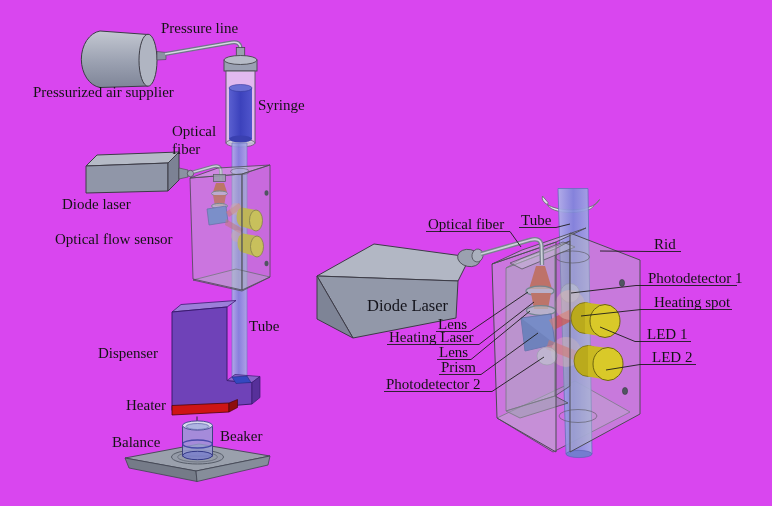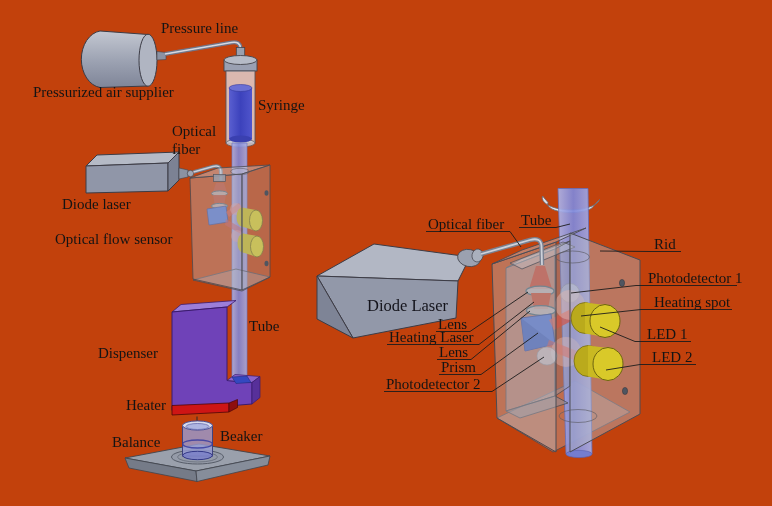--- a/index.html
+++ b/index.html
@@ -1,16 +1,16 @@
 <!DOCTYPE html>
 <html><head>
 <meta charset="utf-8">
 <style>
   html,body { margin:0; padding:0; background:#ffffff; }
-  .stage { position:relative; width:772px; height:506px; background:#c2410c; overflow:hidden; }
+  .stage { position:relative; width:772px; height:506px; background:#d946ef; overflow:hidden; }
   svg { display:block; }
   .lb  { font-family:"Liberation Serif", serif; font-size:15px; fill:#141414; }
   .lbBig { font-family:"Liberation Serif", serif; font-size:16.5px; fill:#14141c; }
   .edge { stroke:#3c3c46; stroke-width:1; stroke-linejoin:round; }
   .edgeThin { stroke:#4a4a52; stroke-width:0.8; stroke-linejoin:round; }
   .ld { stroke:#1c1c1c; stroke-width:0.9; fill:none; }
 </style>
 </head>
 <body>
 

